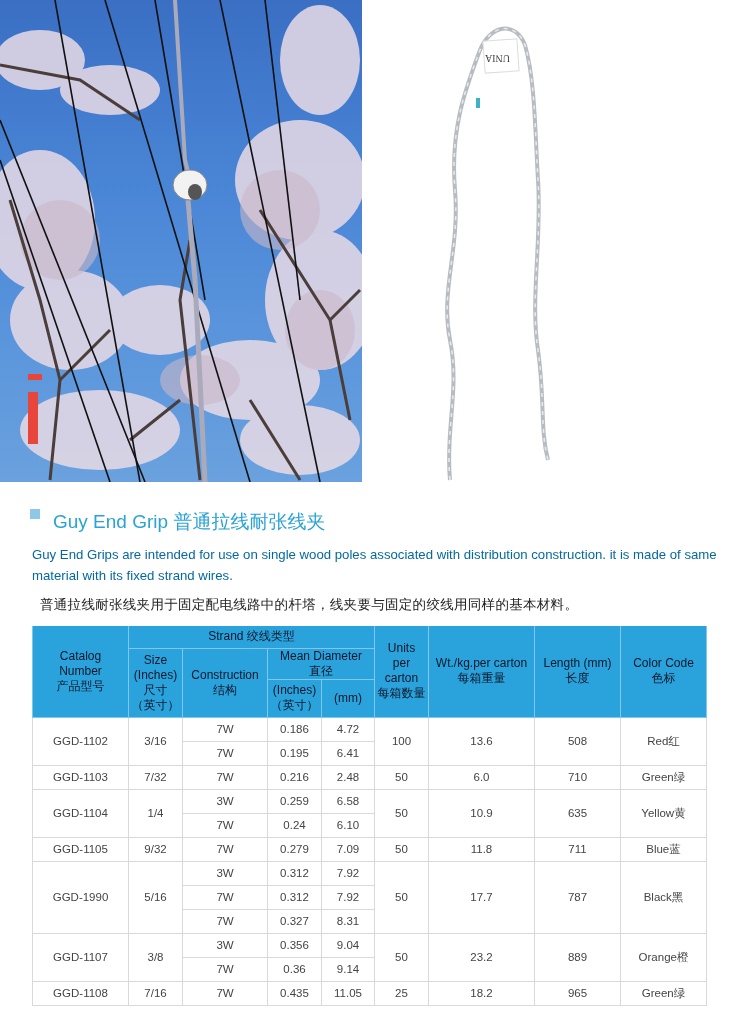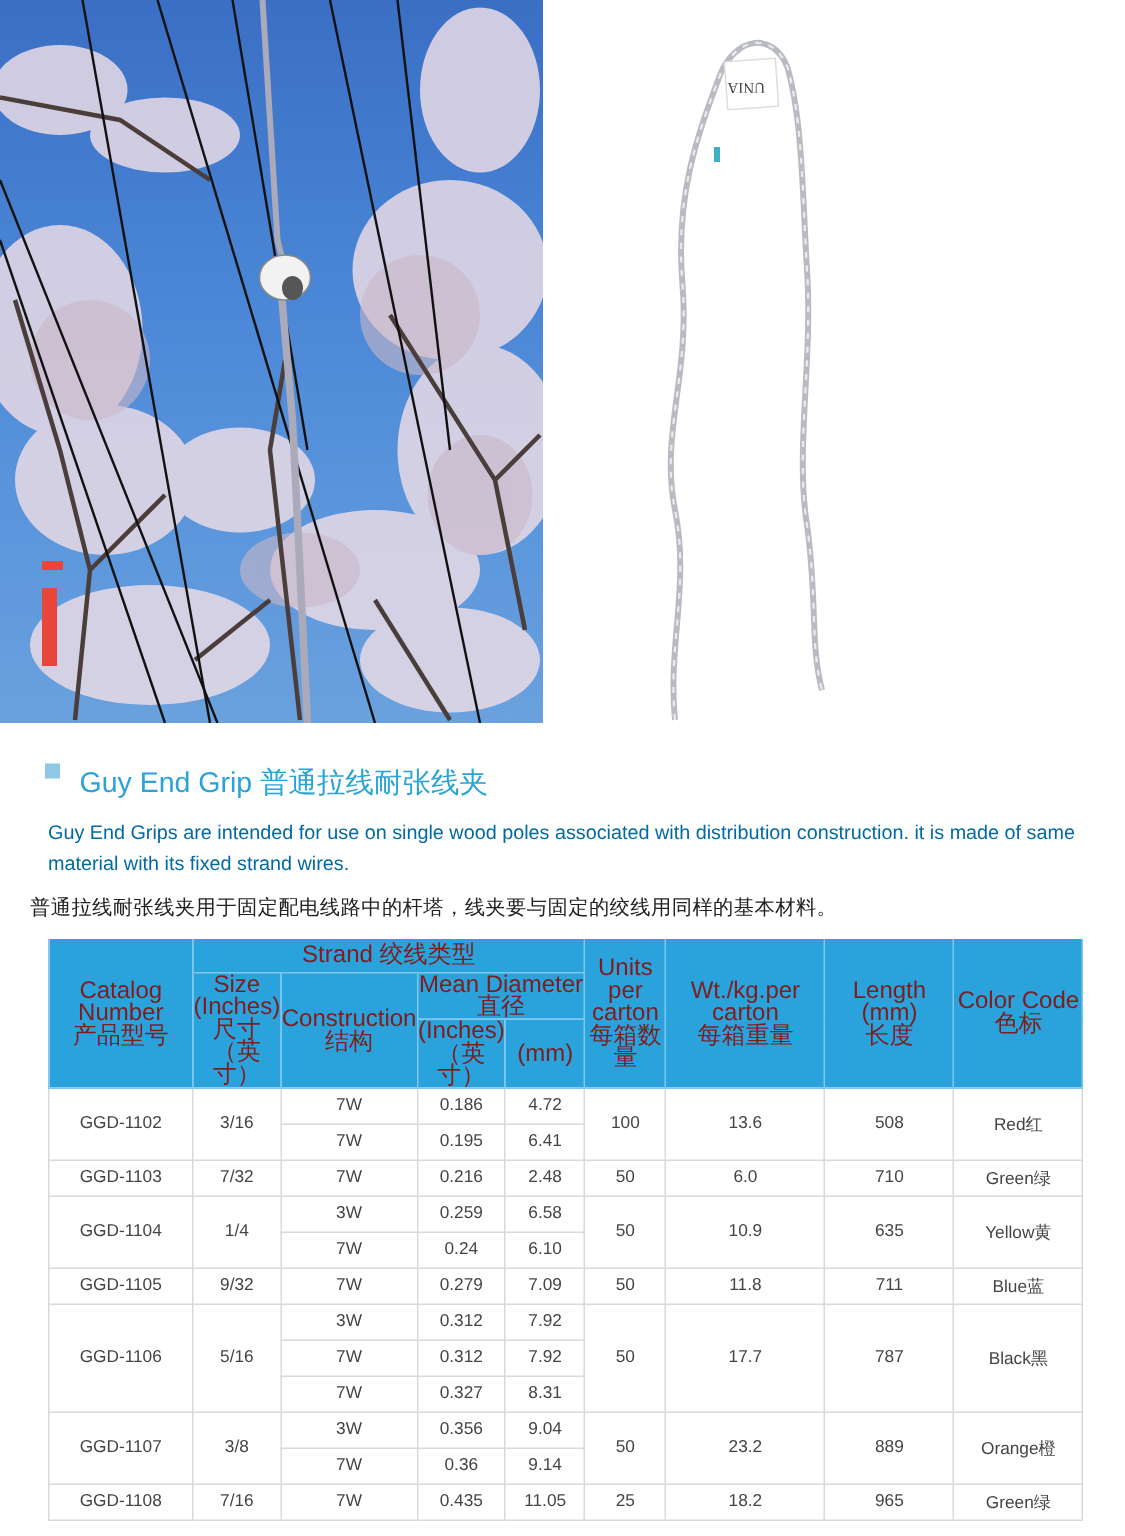--- a/index.html
+++ b/index.html
@@ -4,23 +4,23 @@
 <style>
   html, body { margin:0; padding:0; background:#fff; }
   body { width:750px; height:1024px; position:relative; overflow:hidden; font-family:"Liberation Sans","DejaVu Sans",sans-serif; color:#333; }
   .photo-left { position:absolute; left:0; top:0; width:362px; height:482px; overflow:hidden;
     background: linear-gradient(180deg,#3a6fc4 0%,#4a86d6 40%,#5a95dc 70%,#6aa1de 100%); }
   .photo-left svg { position:absolute; left:0; top:0; }
   .photo-right { position:absolute; left:420px; top:10px; width:170px; height:482px; }
   .section-title { position:absolute; left:30px; top:509px; font-size:19px; color:#2aa3d6; display:flex; align-items:flex-start; }
   .section-title .bullet { width:10px; height:10px; background:#8ec8e6; margin-right:13px; }
   .desc { position:absolute; left:32px; top:545px; width:690px; font-size:13.2px; line-height:20.5px; color:#0369a1; }
-  .desc-cn { position:absolute; left:20px; top:596px; font-size:13.5px; color:#222; letter-spacing:0.3px; }
+  .desc-cn { position:absolute; left:40px; top:596px; font-size:13.5px; color:#222; letter-spacing:0.3px; }
   table.spec { position:absolute; left:32px; top:626px; border-collapse:collapse; table-layout:fixed; font-size:11.5px; }
-  table.spec th { background:#2aa3dc; color:#7f1d1d; font-weight:normal; border:1px solid #7fc8ec; padding:0; line-height:15px; text-align:center; vertical-align:middle; font-size:16px; }
+  table.spec th { background:#2aa3dc; color:#0f172a; font-weight:normal; border:1px solid #7fc8ec; padding:0; line-height:15px; text-align:center; vertical-align:middle; font-size:12px; }
   table.spec td { border:1px solid #d9d9d9; text-align:center; vertical-align:middle; height:23px; padding:0; color:#444; }
   table.spec tr:first-child th { border-top:none; }
 </style>
 </head>
 <body>
 
 <div class="photo-left">
   <svg width="362" height="482" viewBox="0 0 362 482">
 
     <g fill="#e9dbe6" opacity="0.85">
@@ -207,21 +207,21 @@
         <td>9/32</td>
         <td>7W</td>
         <td>0.279</td>
         <td>7.09</td>
         <td>50</td>
         <td>11.8</td>
         <td>711</td>
         <td>Blue蓝</td>
       </tr>
       <tr>
-        <td rowspan="3">GGD-1106</td>
+        <td rowspan="3">GGD-1990</td>
         <td rowspan="3">5/16</td>
         <td>3W</td>
         <td>0.312</td>
         <td>7.92</td>
         <td rowspan="3">50</td>
         <td rowspan="3">17.7</td>
         <td rowspan="3">787</td>
         <td rowspan="3">Black黑</td>
       </tr>
       <tr>

